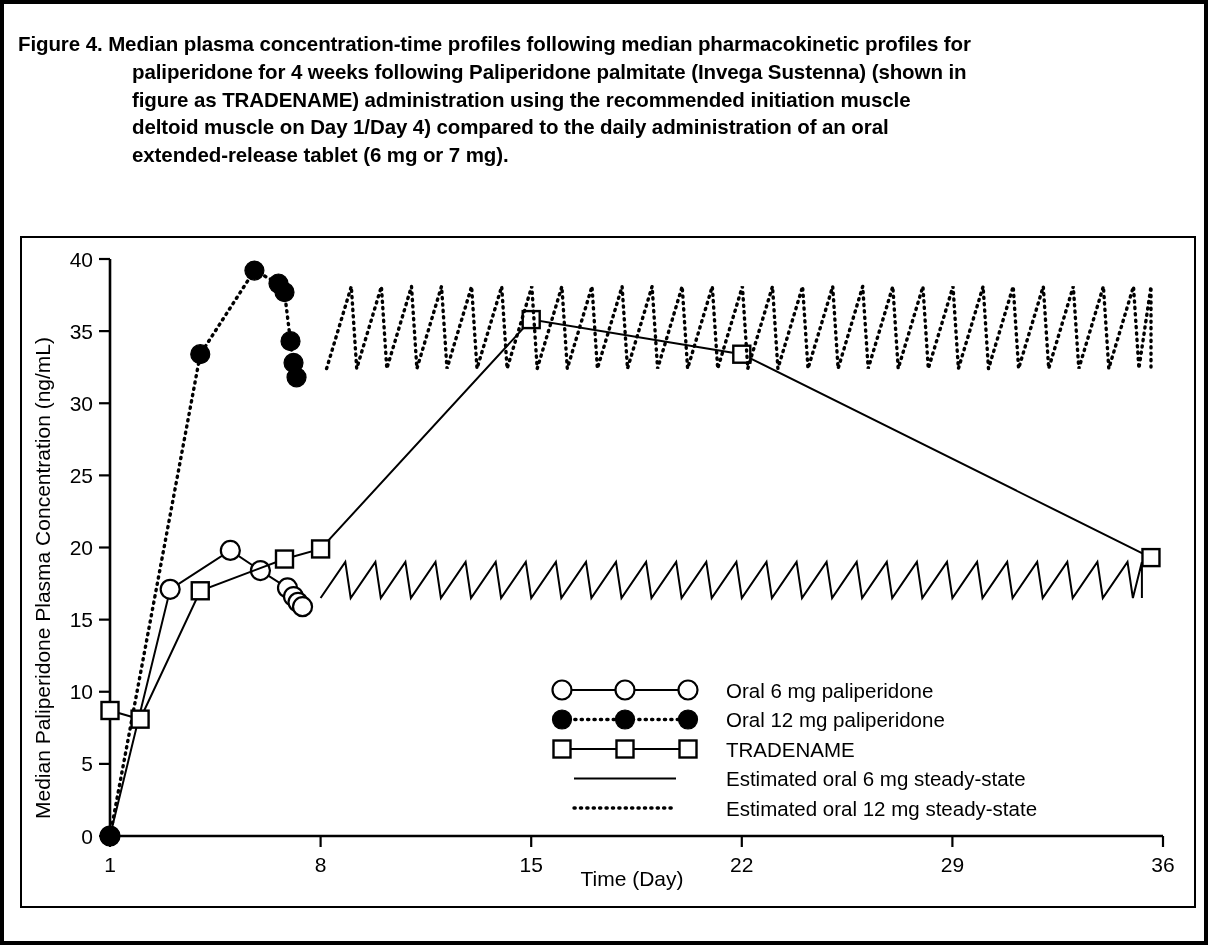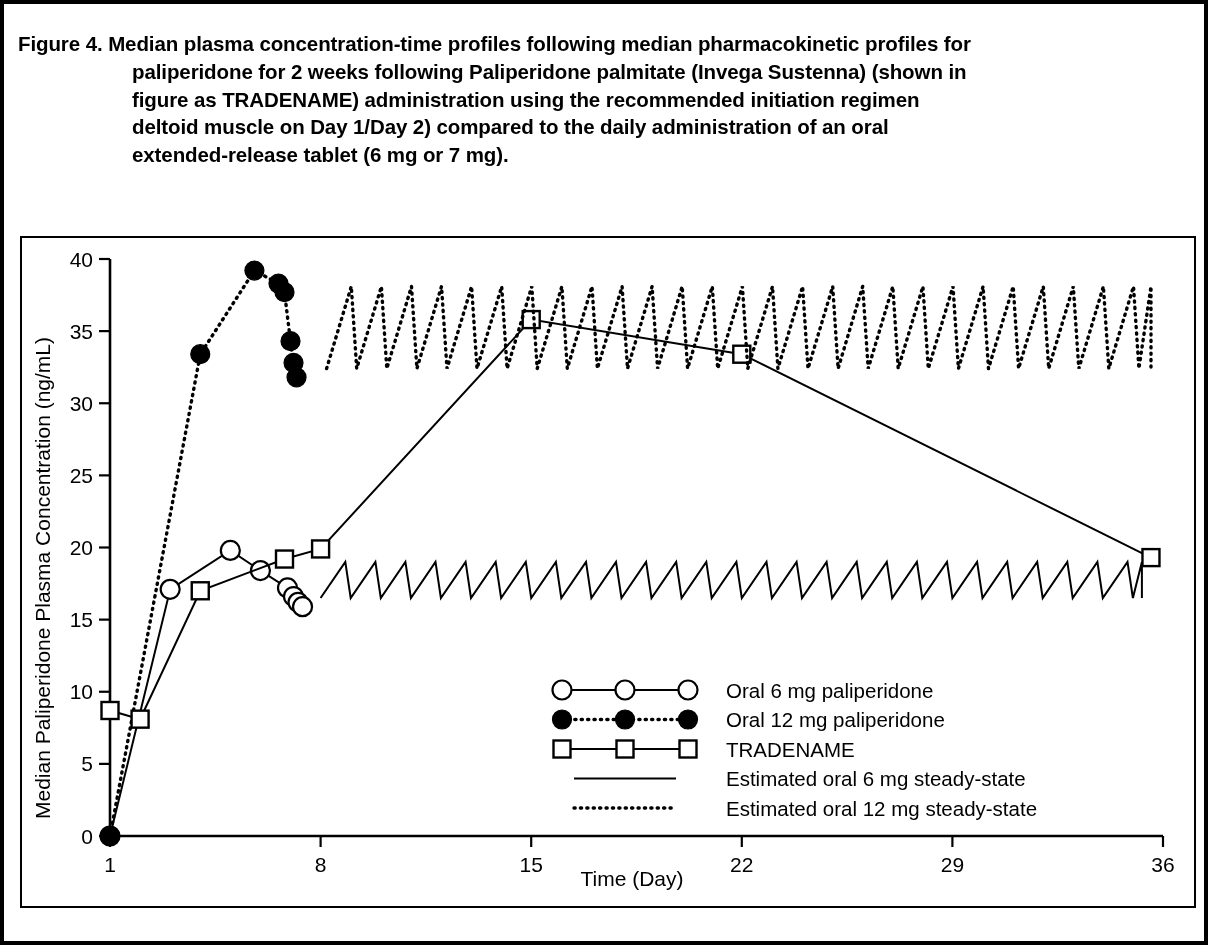--- a/index.html
+++ b/index.html
@@ -50,23 +50,23 @@
   .mk-square{ fill:#fff; stroke:#000; stroke-width:2.4; }
   .legend-text{ font-family:"Liberation Sans", sans-serif; font-size:20.5px; fill:#000; }
 </style>
 </head>
 <body>
 
 <div id="page">
 
   <div id="caption">
     <span class="cap-line">Figure 4. Median plasma concentration-time profiles following median pharmacokinetic profiles for</span>
-    <span class="cap-line indent">paliperidone for 2 weeks following Paliperidone palmitate (Invega Sustenna) (shown in</span>
-    <span class="cap-line indent">figure as TRADENAME) administration using the recommended initiation regimen</span>
-    <span class="cap-line indent">deltoid muscle on Day 1/Day 2) compared to the daily administration of an oral</span>
+    <span class="cap-line indent">paliperidone for 4 weeks following Paliperidone palmitate (Invega Sustenna) (shown in</span>
+    <span class="cap-line indent">figure as TRADENAME) administration using the recommended initiation muscle</span>
+    <span class="cap-line indent">deltoid muscle on Day 1/Day 4) compared to the daily administration of an oral</span>
     <span class="cap-line indent">extended-release tablet (6 mg or 7 mg).</span>
   </div>
 
   <div id="plotbox">
     <svg id="chart-svg" viewBox="0 0 1172 668" xmlns="http://www.w3.org/2000/svg">
 
       <g id="g-yaxis">
           <line class="axis-line" x1="88" y1="21" x2="88" y2="598"></line>
           <line class="tick" x1="77" y1="598" x2="88" y2="598"></line>
           <text class="ticklabel" x="71" y="605.5" text-anchor="end">0</text>

